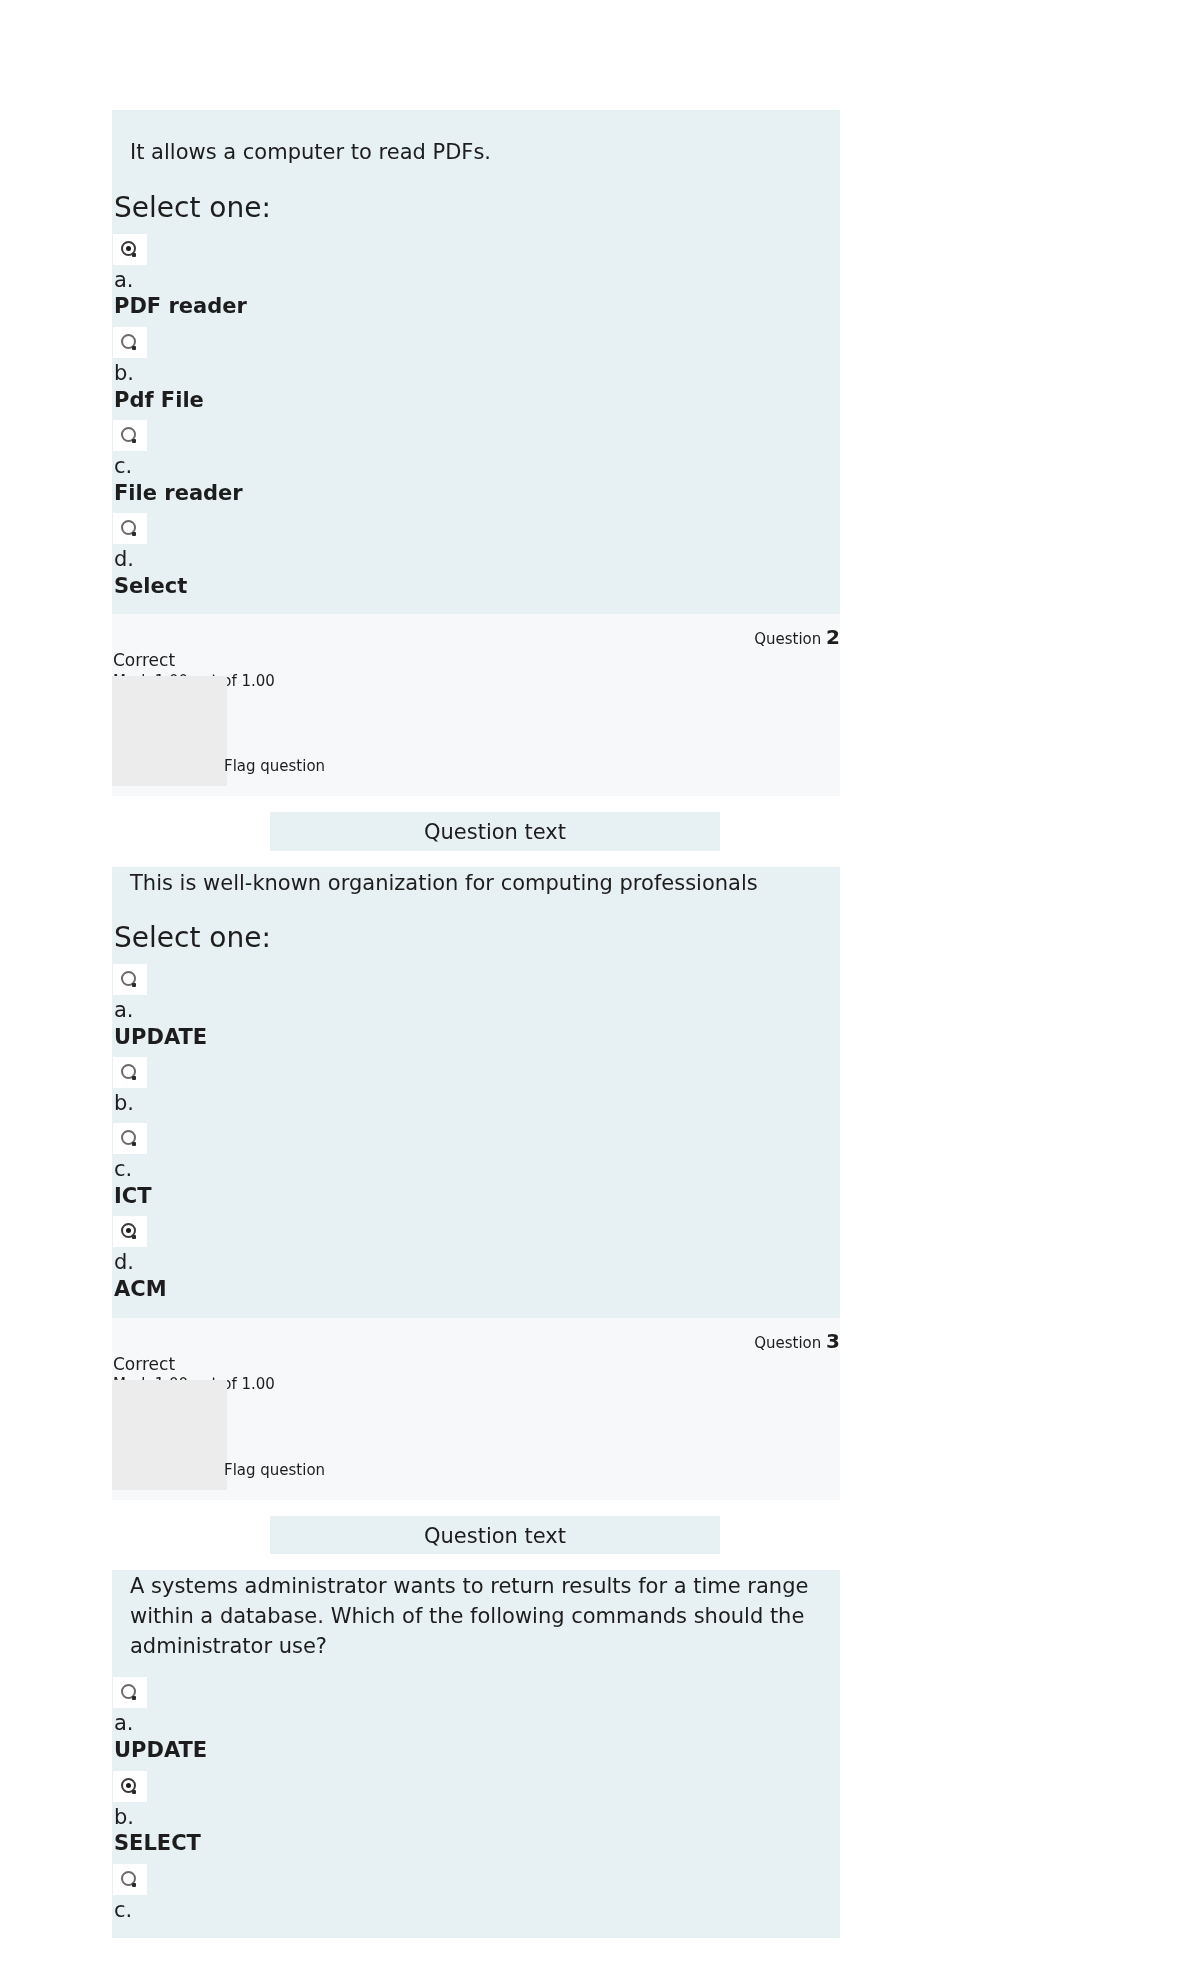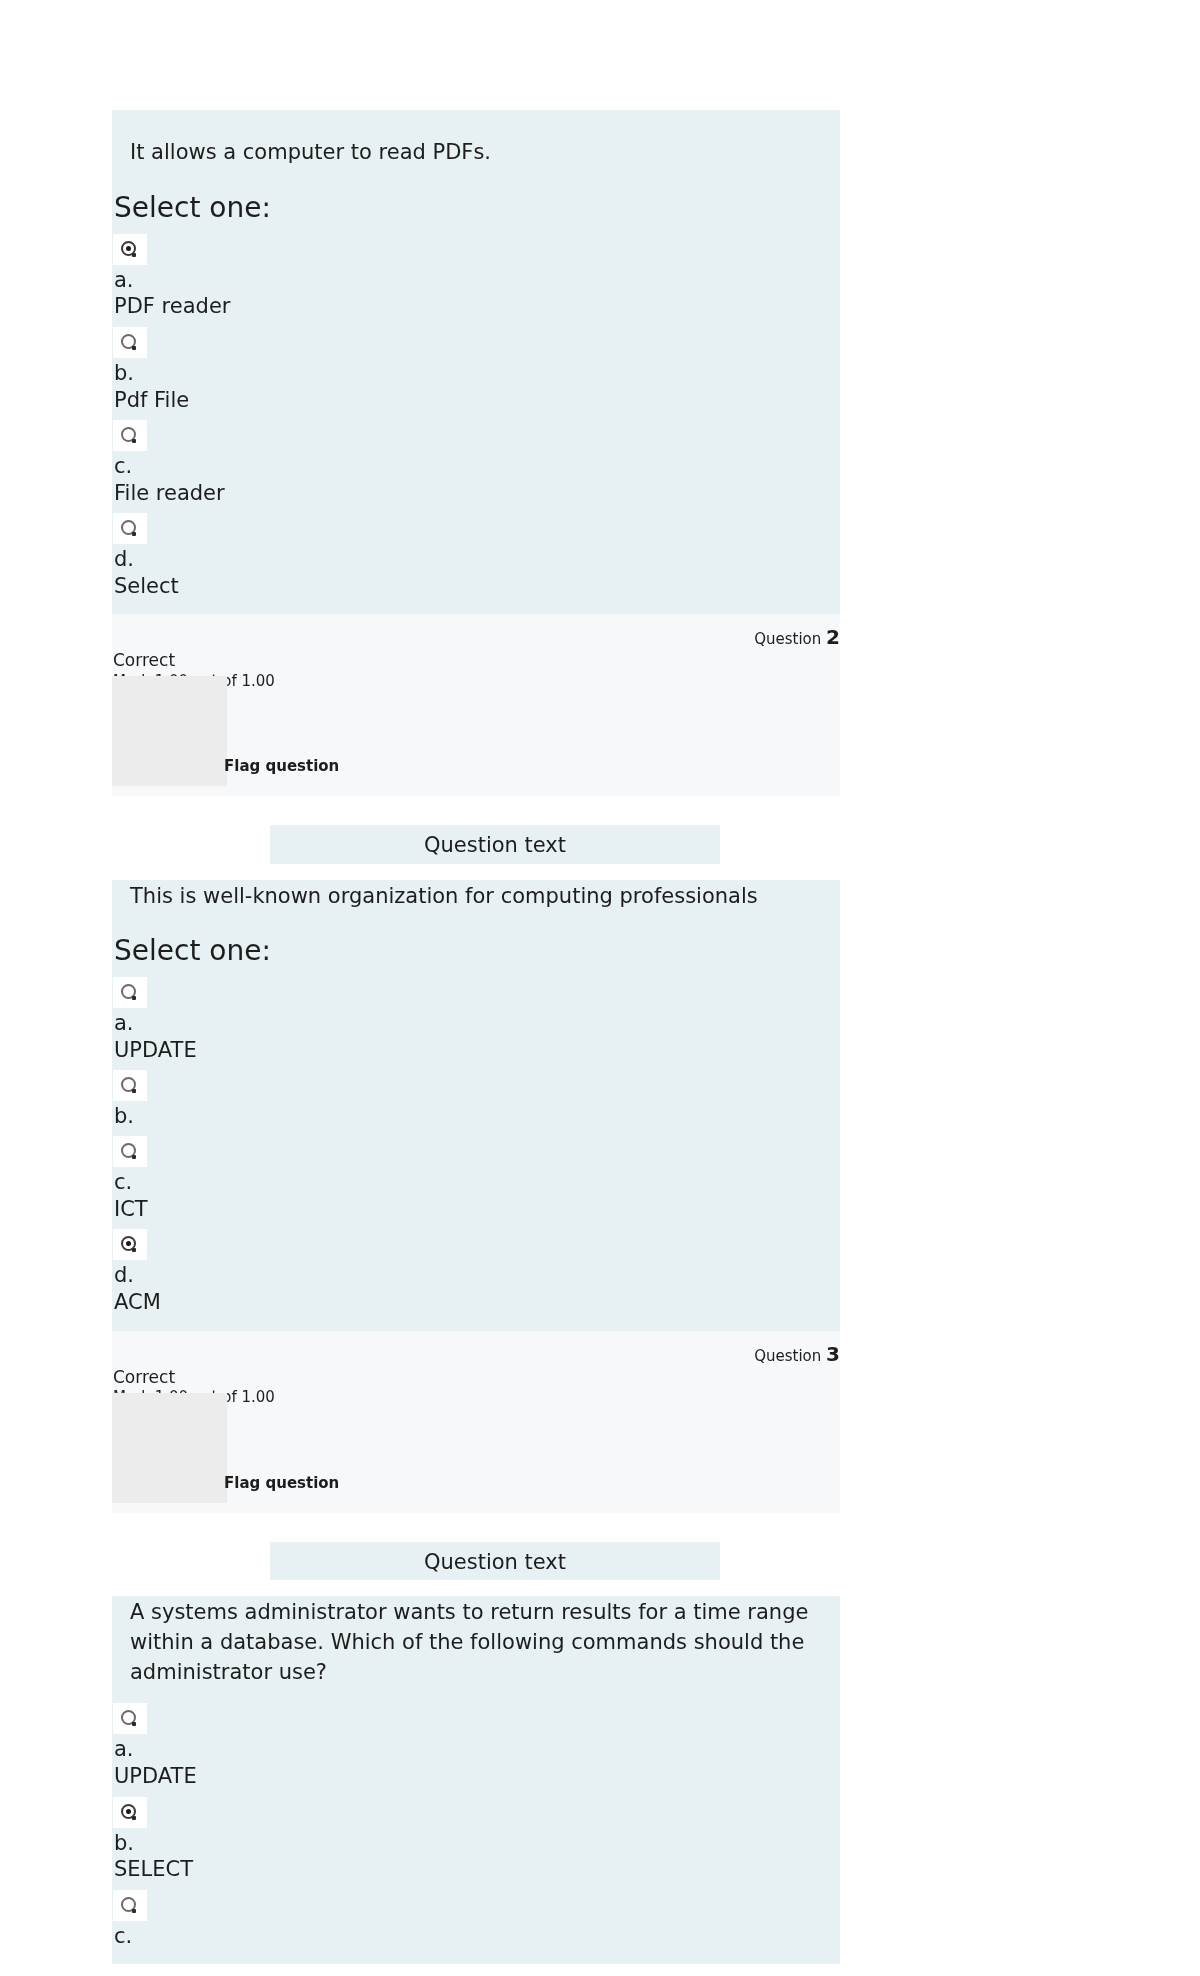--- a/index.html
+++ b/index.html
@@ -31,21 +31,21 @@
     padding: 0 0 14px 0;
     box-sizing: border-box;
   }
   .qbody.first { padding-top: 10px; }
 
   .qtext-heading {
     font-size: 21px;
     line-height: 1.35;
     color: #1d1d1d;
     padding: 6px 0 4px 0;
-    margin: 15px;
+    margin: 2px;
     text-align: center;
     width: 450px;
     background: #e7f0f2;
     margin-left: 158px;
   }
   .qtext-heading-wrap {
     background: #ffffff;
     width: 728px;
     margin: 0 0 0 112px;
   }
@@ -113,20 +113,21 @@
   }
   .opt-letter {
     font-size: 21px;
     line-height: 1.28;
     padding: 2px 0 0 2px;
   }
   .opt-label {
     font-size: 21px;
     line-height: 1.3;
     padding: 0 0 0 2px;
+    font-weight: bold;
   }
 
   
   .qinfo {
     background: #f6f8fa;
     width: 728px;
     margin: 0 0 0 112px;
     position: relative;
     box-sizing: border-box;
     padding: 10px 0 0 0;
@@ -159,21 +160,20 @@
     width: 115px;
     height: 110px;
     background: #ececec;
   }
   .flag-question {
     position: absolute;
     left: 112px;
     top: 143px;
     font-size: 15px;
     line-height: 1.2;
-    font-weight: bold;
   }
   .gap-white { height: 14px; background: #ffffff; }
 </style>
 </head>
 <body>
 
 <div class="page">
 
   <div class="qbody first">
     <div class="qstem">It allows a computer to read PDFs.</div>

